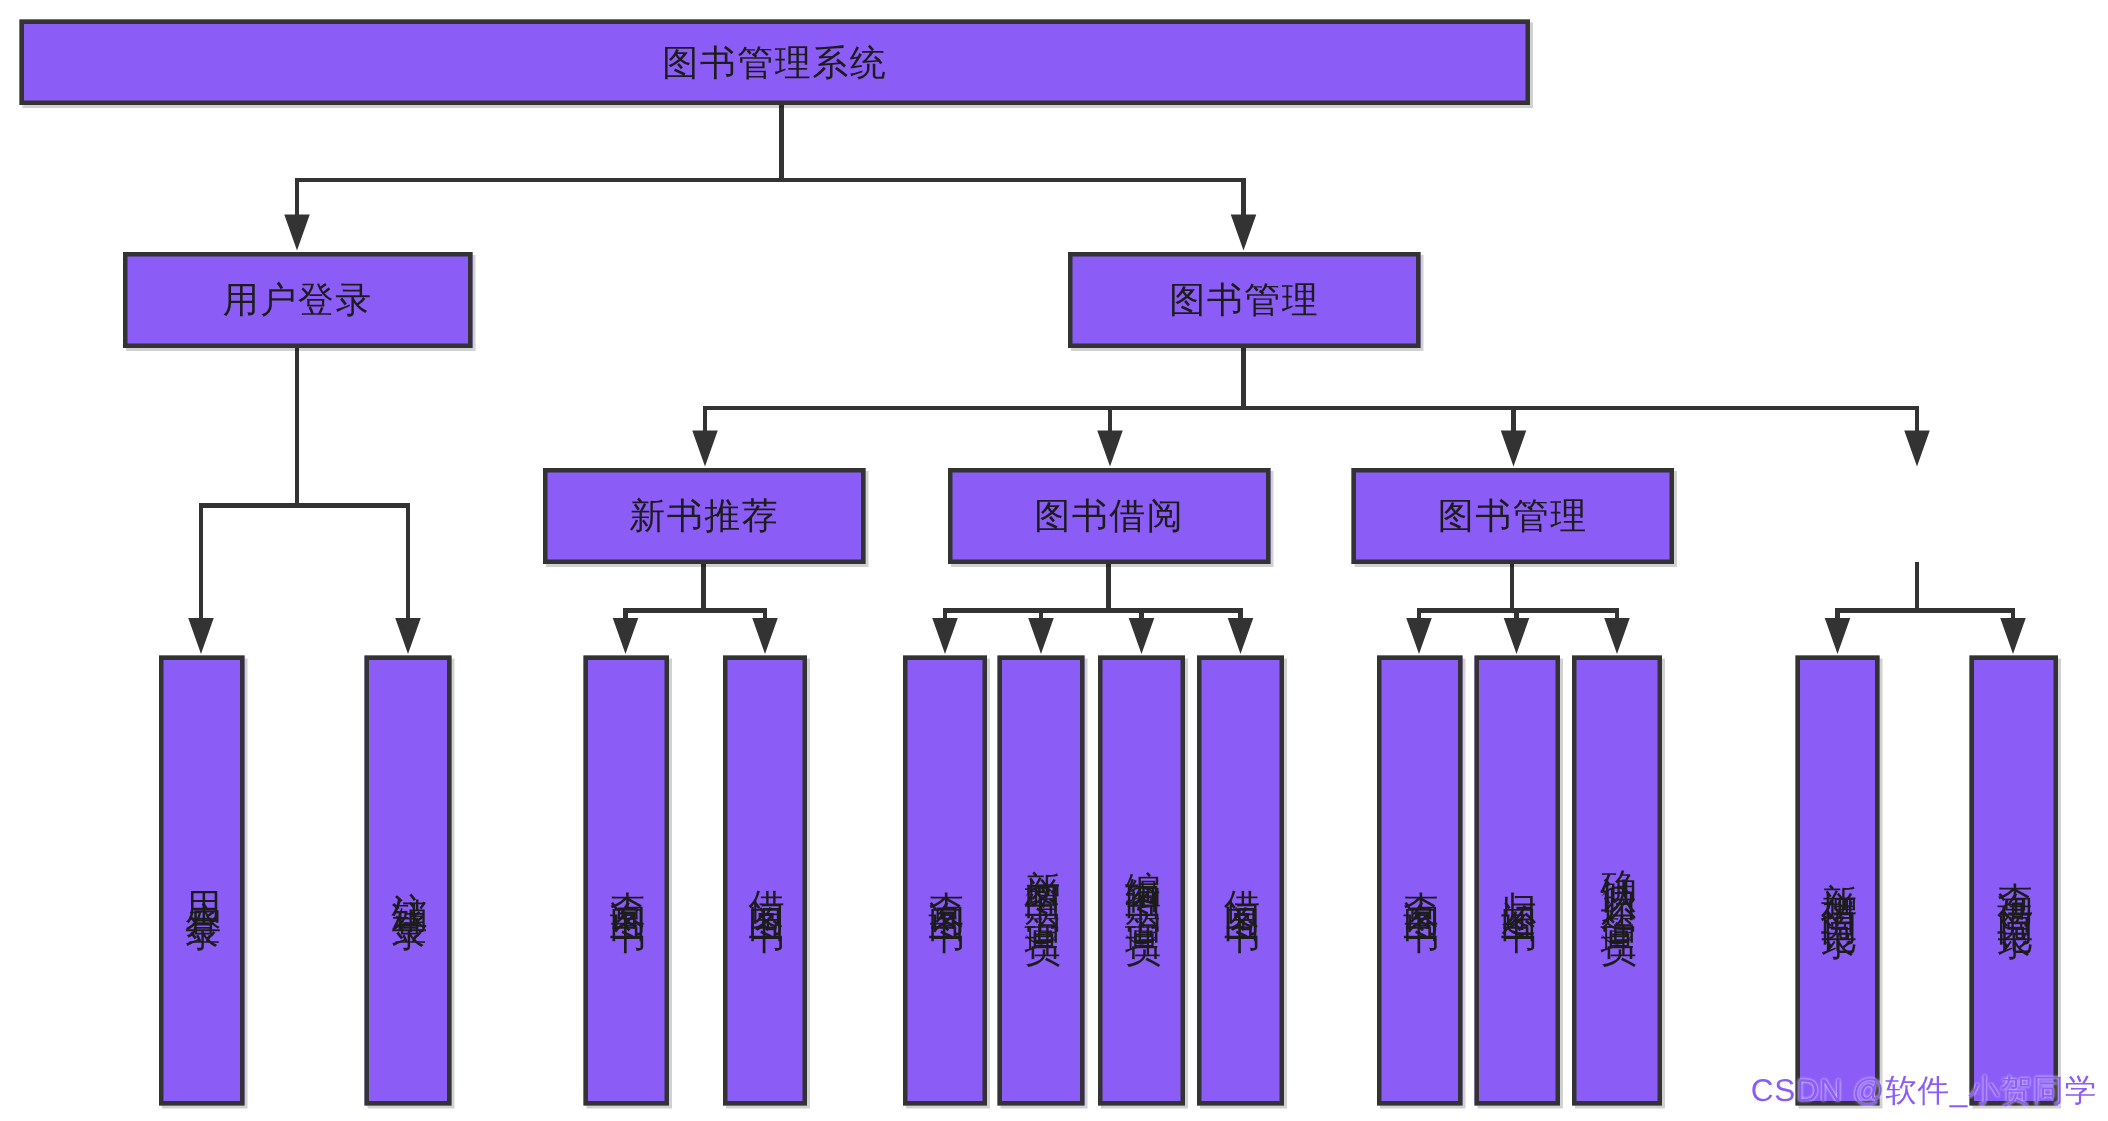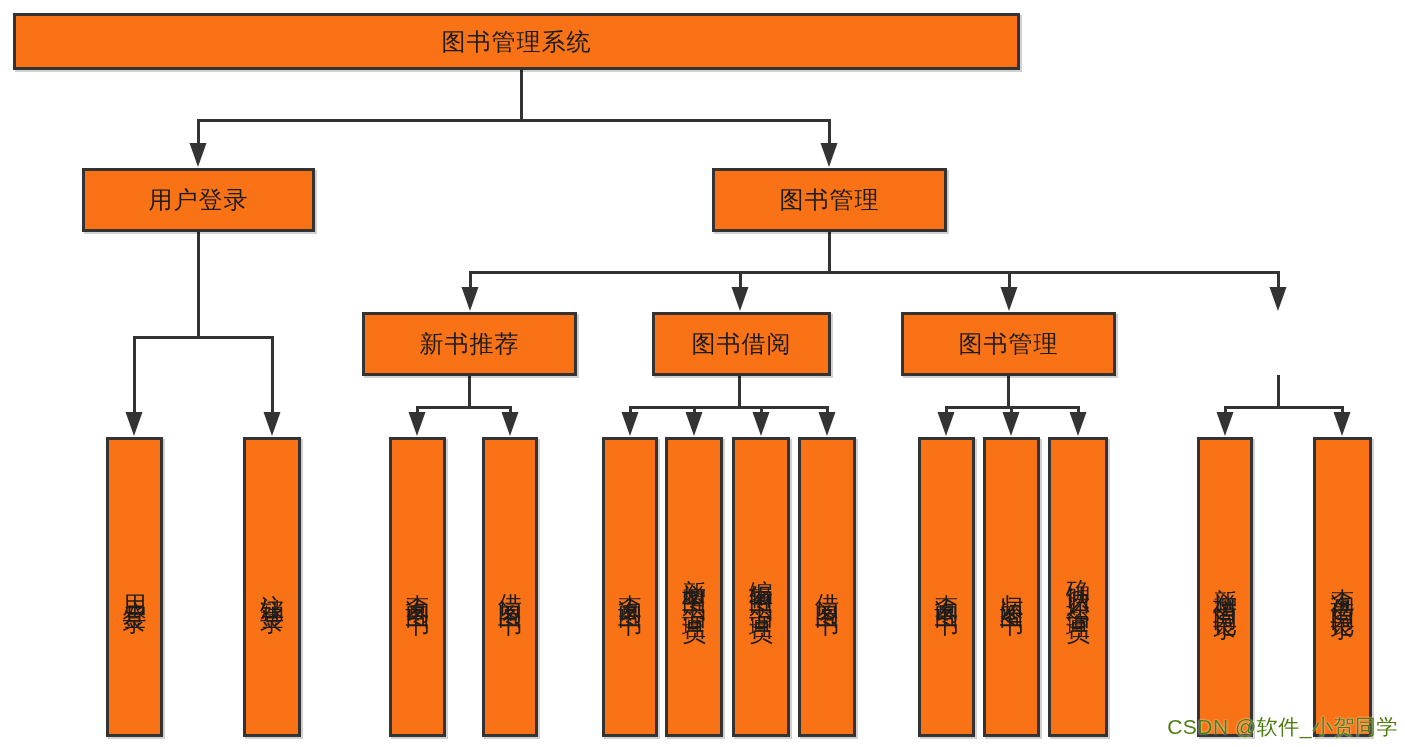--- a/index.html
+++ b/index.html
@@ -20,21 +20,21 @@
     position: absolute;
     left: 0;
     top: 0;
     width: 1405px;
     height: 747px;
     z-index: 1;
   }
   .box {
     position: absolute;
     box-sizing: border-box;
-    background: #f97316;
+    background: #8b5cf6;
     border: 3px solid #333333;
     box-shadow: 2px 2px 0 rgba(0,0,0,0.18);
     display: flex;
     align-items: center;
     justify-content: center;
     color: #1c1c1c;
     z-index: 2;
   }
   .box.h {
     font-size: 24px;
@@ -49,34 +49,34 @@
     line-height: 1;
   }
   .watermark {
     position: absolute;
     left: 1080px;
     top: 713px;
     width: 318px;
     text-align: right;
     font-size: 21px;
     letter-spacing: 0.5px;
-    color: #4d7c0f;
+    color: #8b5cf6;
     text-shadow: 0 0 2px #ffffff;
     z-index: 5;
     white-space: nowrap;
   }
 
   
   #n-root   { left:13px;  top:13px;  width:1007px; height:57px; }
 
   #n-login  { left:82px;  top:168px; width:233px;  height:64px; }
   #n-mgmt   { left:712px; top:168px; width:235px;  height:64px; }
 
   #n-newrec { left:362px;  top:312px; width:215px; height:64px; }
-  #n-borrow { left:632px;  top:312px; width:179px; height:64px;margin-left:20px; }
+  #n-borrow { left:632px;  top:312px; width:215px; height:64px; }
   #n-cur    { left:901px;  top:312px; width:215px; height:64px; }
   #n-rec    { left:1171px; top:312px; width:215px; height:64px; }
 
   #l-ulogin  { left:106px;  top:437px; width:57px; height:300px; }
   #l-logout  { left:243px;  top:437px; width:58px; height:300px; }
   #l-q1      { left:389px;  top:437px; width:57px; height:300px; }
   #l-b1      { left:482px;  top:437px; width:56px; height:300px; }
   #l-q2      { left:602px;  top:437px; width:56px; height:300px; }
   #l-add     { left:665px;  top:437px; width:58px; height:300px; }
   #l-edit    { left:732px;  top:437px; width:58px; height:300px; }

